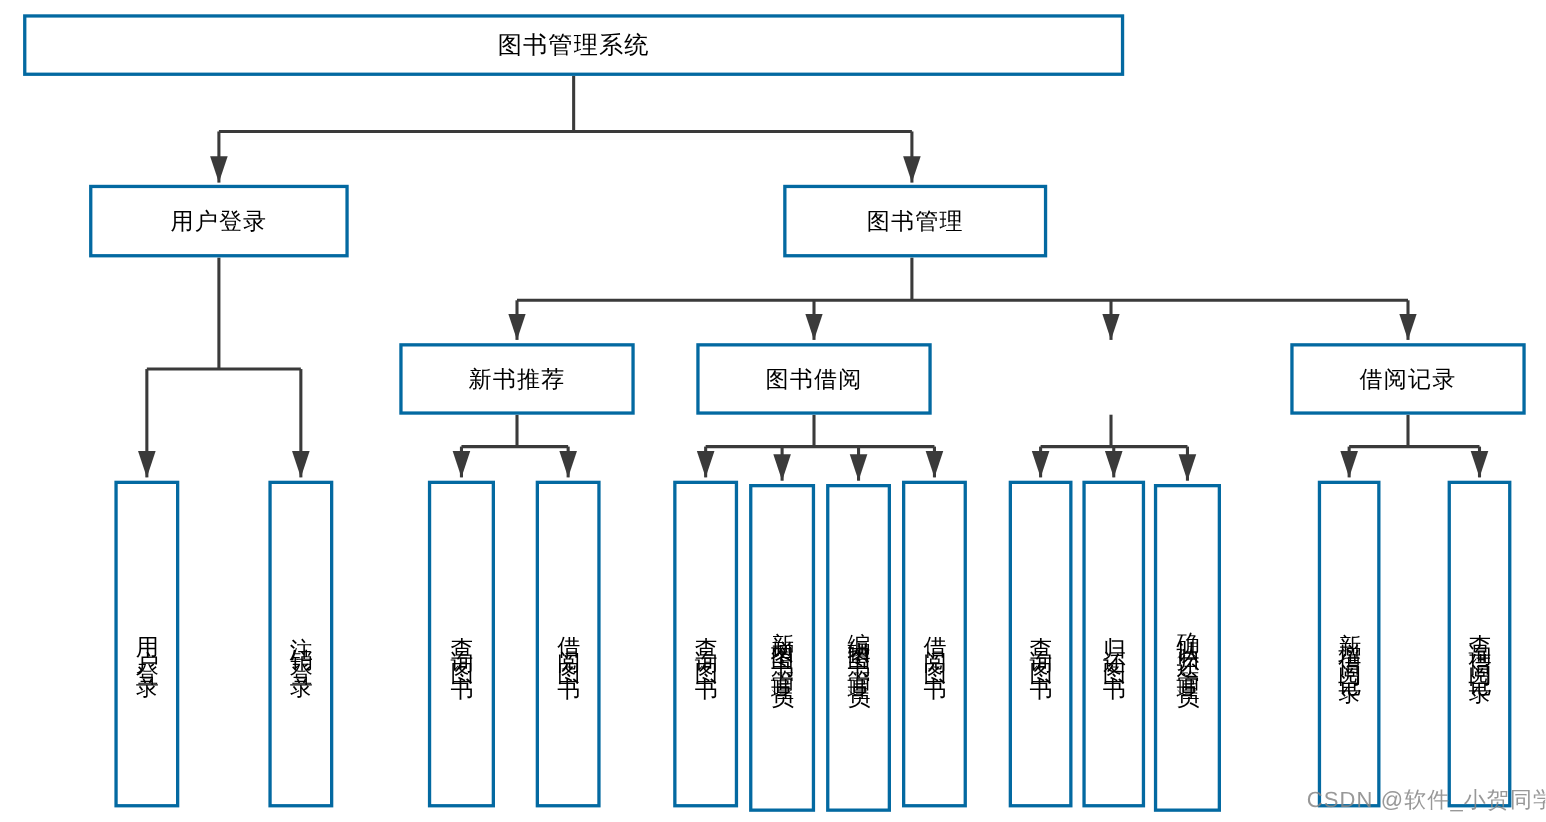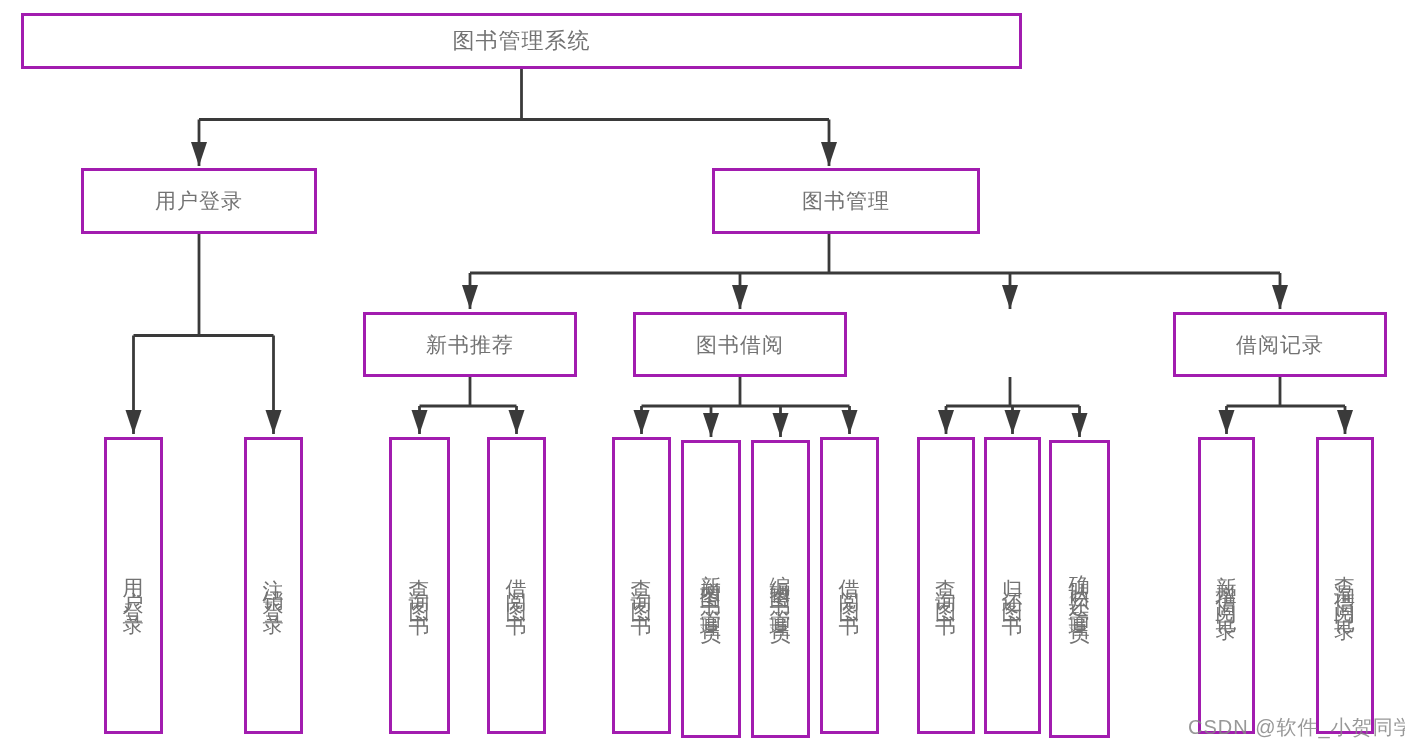--- a/index.html
+++ b/index.html
@@ -8,42 +8,42 @@
     width:1405px; height:747px;
     background:#ffffff;
     font-family:"Liberation Sans","DejaVu Sans",sans-serif;
     overflow:hidden;
   }
   svg.edges { position:absolute; left:0; top:0; z-index:1; }
   .node {
     position:absolute;
     box-sizing:border-box;
     background:#ffffff;
-    border:3px solid #a21caf;
+    border:3px solid #0369a1;
     display:flex; align-items:center; justify-content:center;
     z-index:2;
-    color:#737373;
+    color:#000000;
   }
   .hlabel { font-size:21px; letter-spacing:1px; white-space:nowrap; }
   .root-box .hlabel { font-size:22px; }
   .leaf .vlabel {
     writing-mode:vertical-rl;
     text-orientation:mixed;
     font-size:21px;
     line-height:1;
     letter-spacing:12px;
     white-space:nowrap;
   }
   .leaf .vlabel.p9 { letter-spacing:9px; }
   .leaf .vlabel.p7 { letter-spacing:7px; }
 
   
   .root-box        { left:21px;  top:13px;  width:1001px; height:56px; }
   .n-user-login    { left:81px;  top:168px; width:236px;  height:66px; }
-  .n-book-mgmt     { left:712px; top:168px; width:268px;  height:66px; }
+  .n-book-mgmt     { left:712px; top:168px; width:240px;  height:66px; }
   .n-new-book-rec  { left:363px; top:312px; width:214px;  height:65px; }
   .n-book-borrow   { left:633px; top:312px; width:214px;  height:65px; }
   .n-current-borrow{ left:903px; top:312px; width:214px;  height:65px; }
   .n-borrow-record { left:1173px;top:312px; width:214px;  height:65px; }
 
   .leaf { top:437px; height:297px; width:59px; }
   .lf-user-login     { left:104px; }
   .lf-logout         { left:244px; }
   .lf-query-rec      { left:389px; width:61px; }
   .lf-borrow-rec     { left:487px; }

